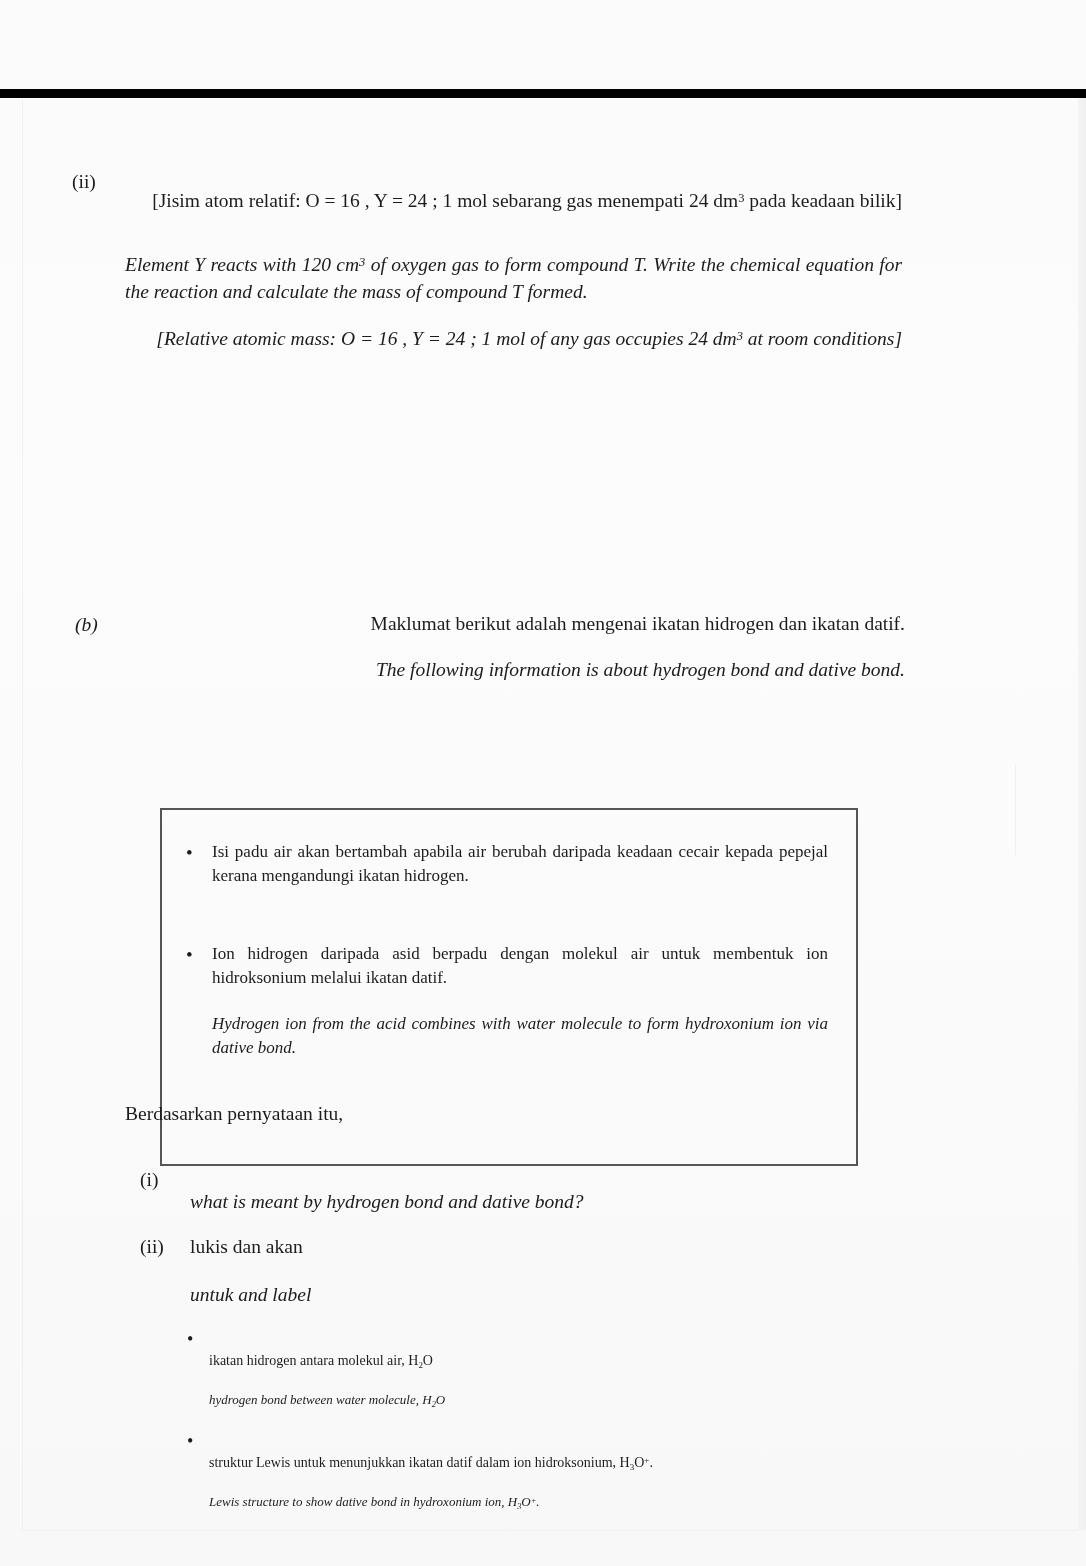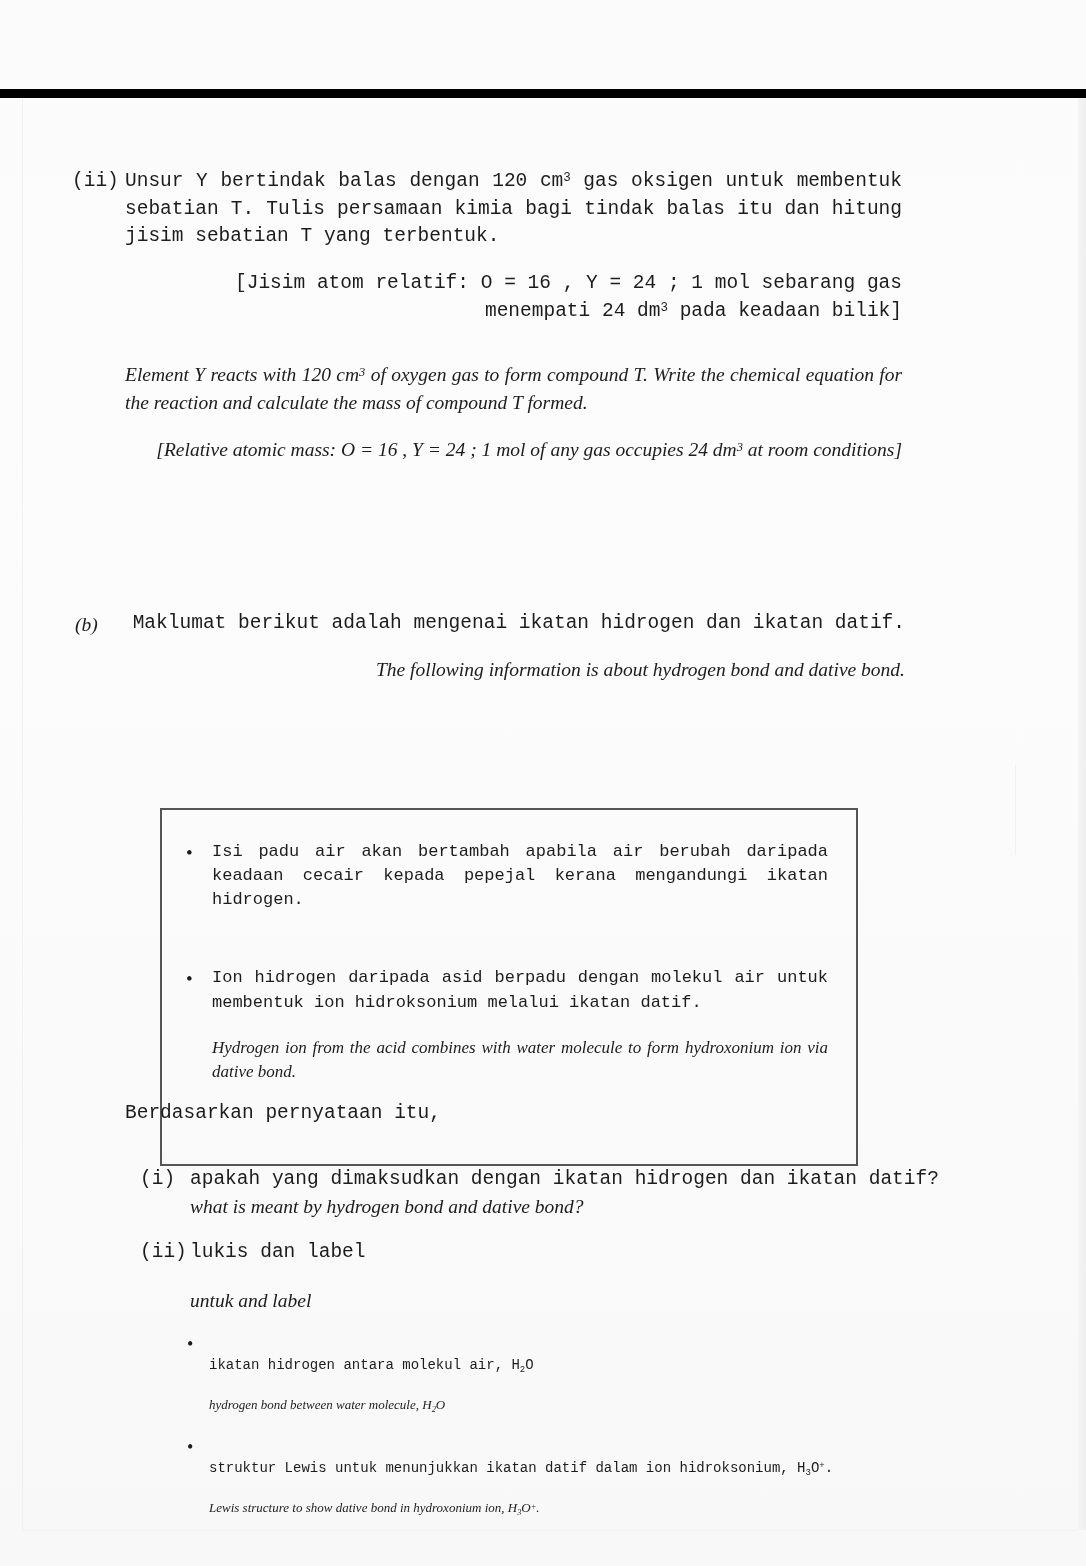--- a/index.html
+++ b/index.html
@@ -74,21 +74,20 @@
     flex: 0 0 auto;
     text-align: left;
   }
   .q-body {
     flex: 1 1 auto;
   }
 
   
   .roman {
     font-style: normal;
-    font-family: Liberation Mono, monospace;
   }
   .ital {
     font-style: italic;
   }
   .para {
     font-size: 19.5px;
     line-height: 1.42;
     text-align: justify;
     text-justify: inter-word;
     margin: 0;
@@ -193,20 +192,21 @@
     width: 50px;
     font-size: 19.5px;
     line-height: 1.42;
   }
   .sub-body {
     flex: 1 1 auto;
     font-size: 19.5px;
     line-height: 1.42;
   }
   .sub-body .trans {
+    margin-top: 22px;
   }
 
   .inner-bullet-row {
     display: flex;
     align-items: flex-start;
     margin-left: 62px;
   }
   .inner-bullet-dot {
     flex: 0 0 auto;
     width: 22px;
@@ -235,21 +235,20 @@
 <div class="sheet-inner-fold"></div>
 <div class="sheet-bottom-edge"></div>
 <div class="scan-bar"></div>
 
 <div class="content">
 
   <div class="block-aii">
     <div class="q-row">
       <div class="q-marker roman">(ii)</div>
       <div class="q-body">
-        <p class="para roman">Unsur Y bertindak balas dengan 120 cm<sup>3</sup> gas oksigen untuk membentuk sebatian T. Tulis persamaan kimia bagi tindak balas itu dan hitung jisim sebatian T yang terbentuk.</p>
         <div class="gap-sm"></div>
         <p class="para roman noj">[Jisim atom relatif: O = 16 , Y = 24 ; 1 mol sebarang gas menempati 24 dm<sup>3</sup> pada keadaan bilik]</p>
         <div class="gap-md"></div>
         <p class="para ital">Element Y reacts with 120 cm<sup>3</sup> of oxygen gas to form compound T. Write the chemical equation for the reaction and calculate the mass of compound T formed.</p>
         <div class="gap-sm"></div>
         <p class="para ital noj">[Relative atomic mass: O = 16 , Y = 24 ; 1 mol of any gas occupies 24 dm<sup>3</sup> at room conditions]</p>
       </div>
     </div>
   </div>
 
@@ -292,31 +291,30 @@
   <div class="block-tail">
 
     <p class="tail-line roman">Berdasarkan pernyataan itu,</p>
     <div class="tail-gap-sm"></div>
 
     <div class="tail-gap"></div>
 
     <div class="sub-row">
       <div class="sub-marker roman">(i)</div>
       <div class="sub-body">
-        <div class="roman">apakah yang dimaksudkan dengan ikatan hidrogen dan ikatan datif?</div>
         <div class="ital trans">what is meant by hydrogen bond and dative bond?</div>
       </div>
     </div>
 
     <div style="height:18px"></div>
 
     <div class="sub-row">
       <div class="sub-marker roman">(ii)</div>
       <div class="sub-body">
-        <div class="roman">lukis dan label</div>
+        <div class="roman">lukis dan akan</div>
         <div class="ital" style="margin-top:20px">untuk and label</div>
       </div>
     </div>
 
     <div style="height:18px"></div>
 
     <div class="inner-bullet-row">
       <div class="inner-bullet-dot">•</div>
       <div class="inner-bullet-text roman">ikatan hidrogen antara molekul air, H<sub>2</sub>O</div>
     </div>

